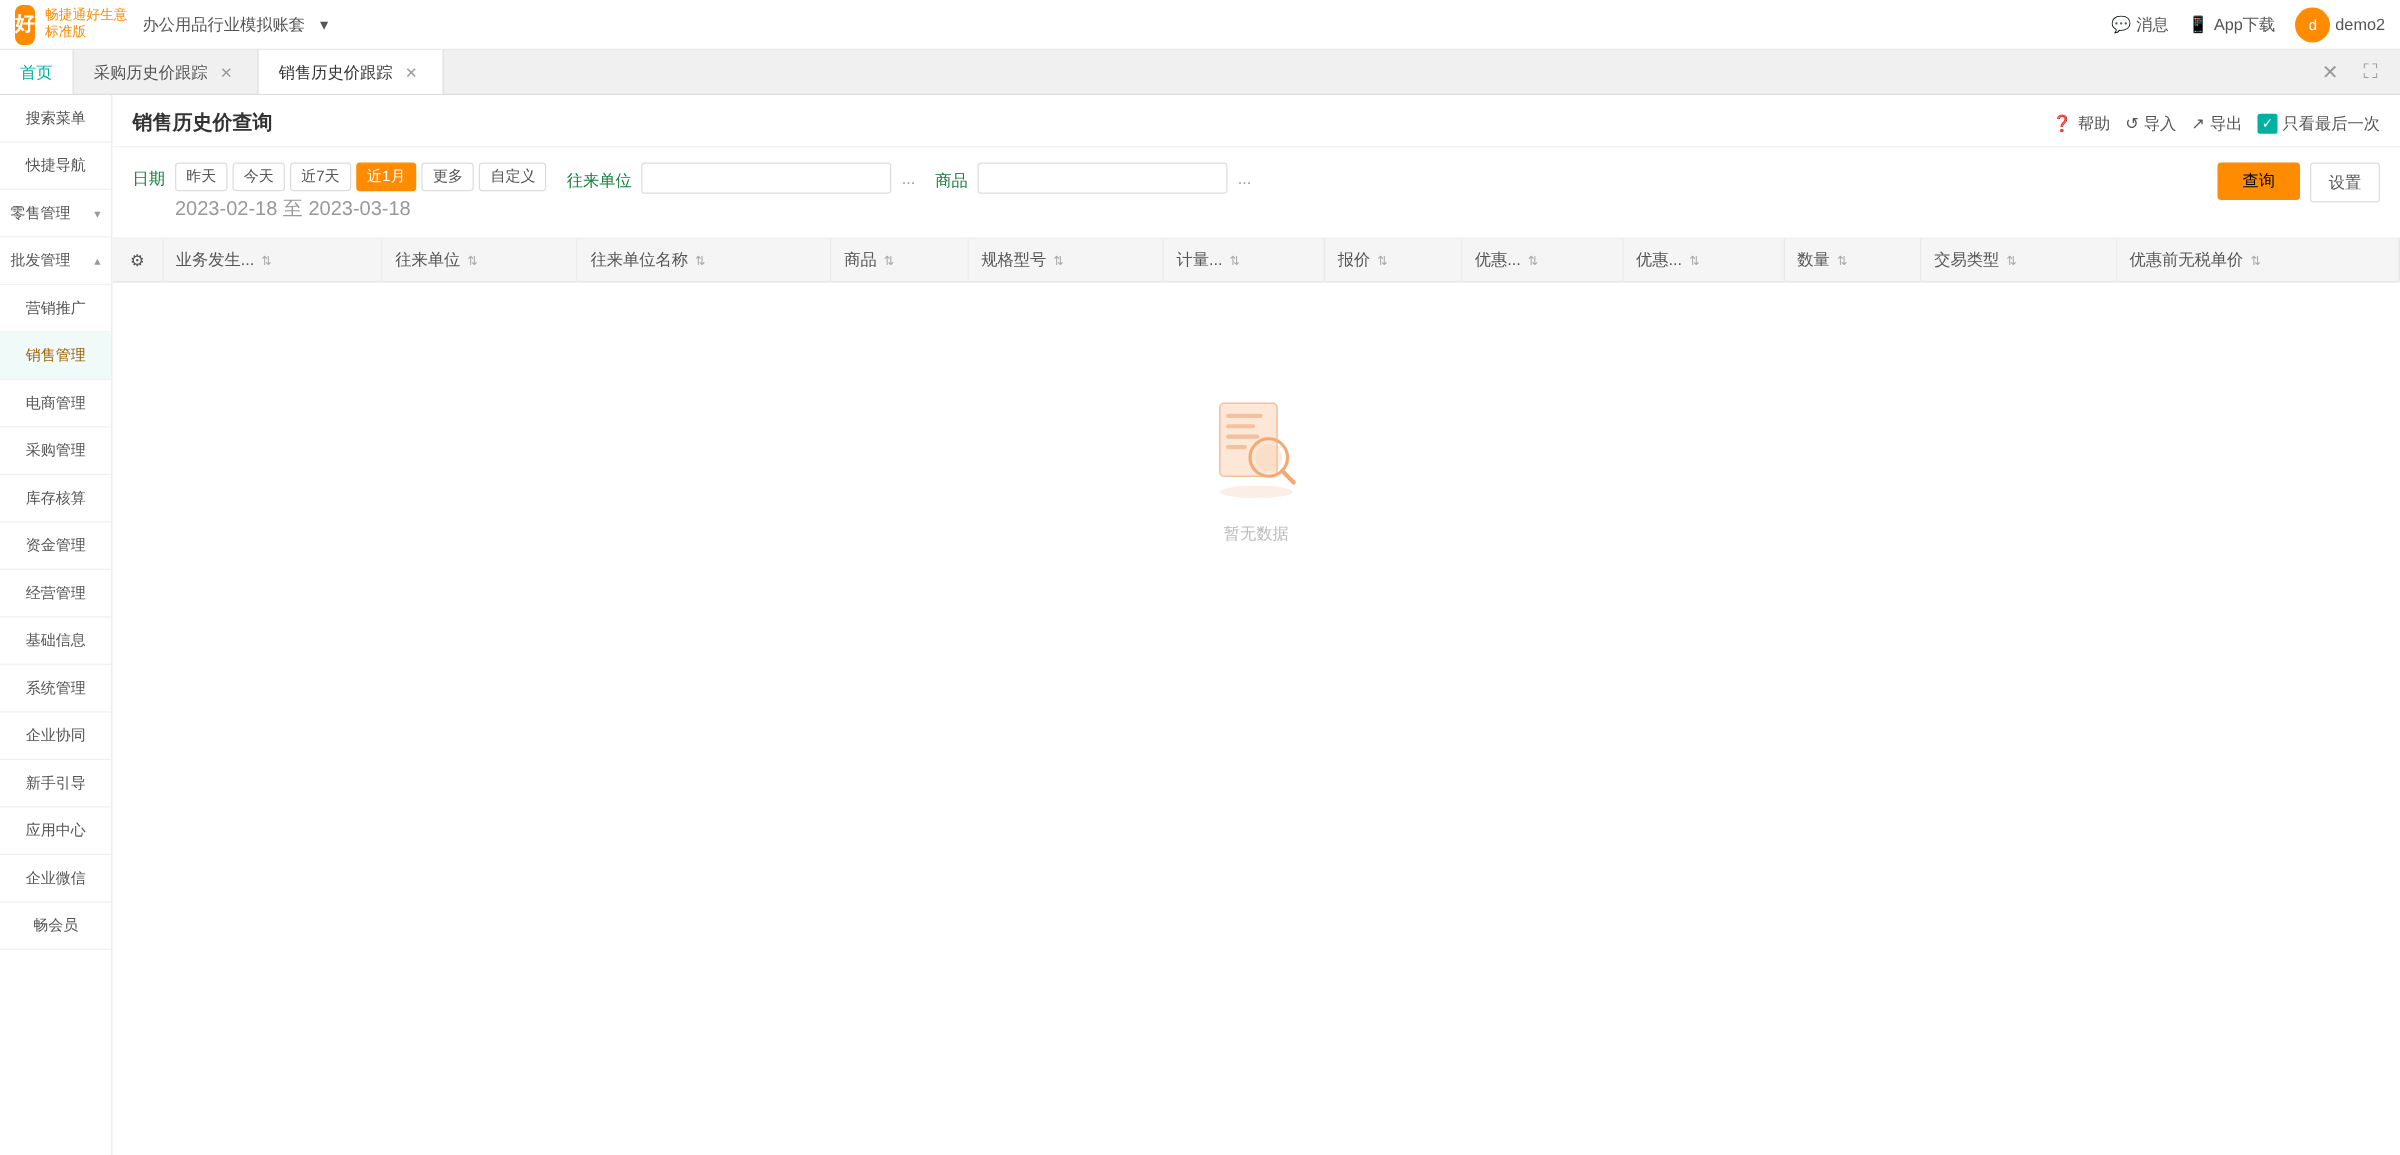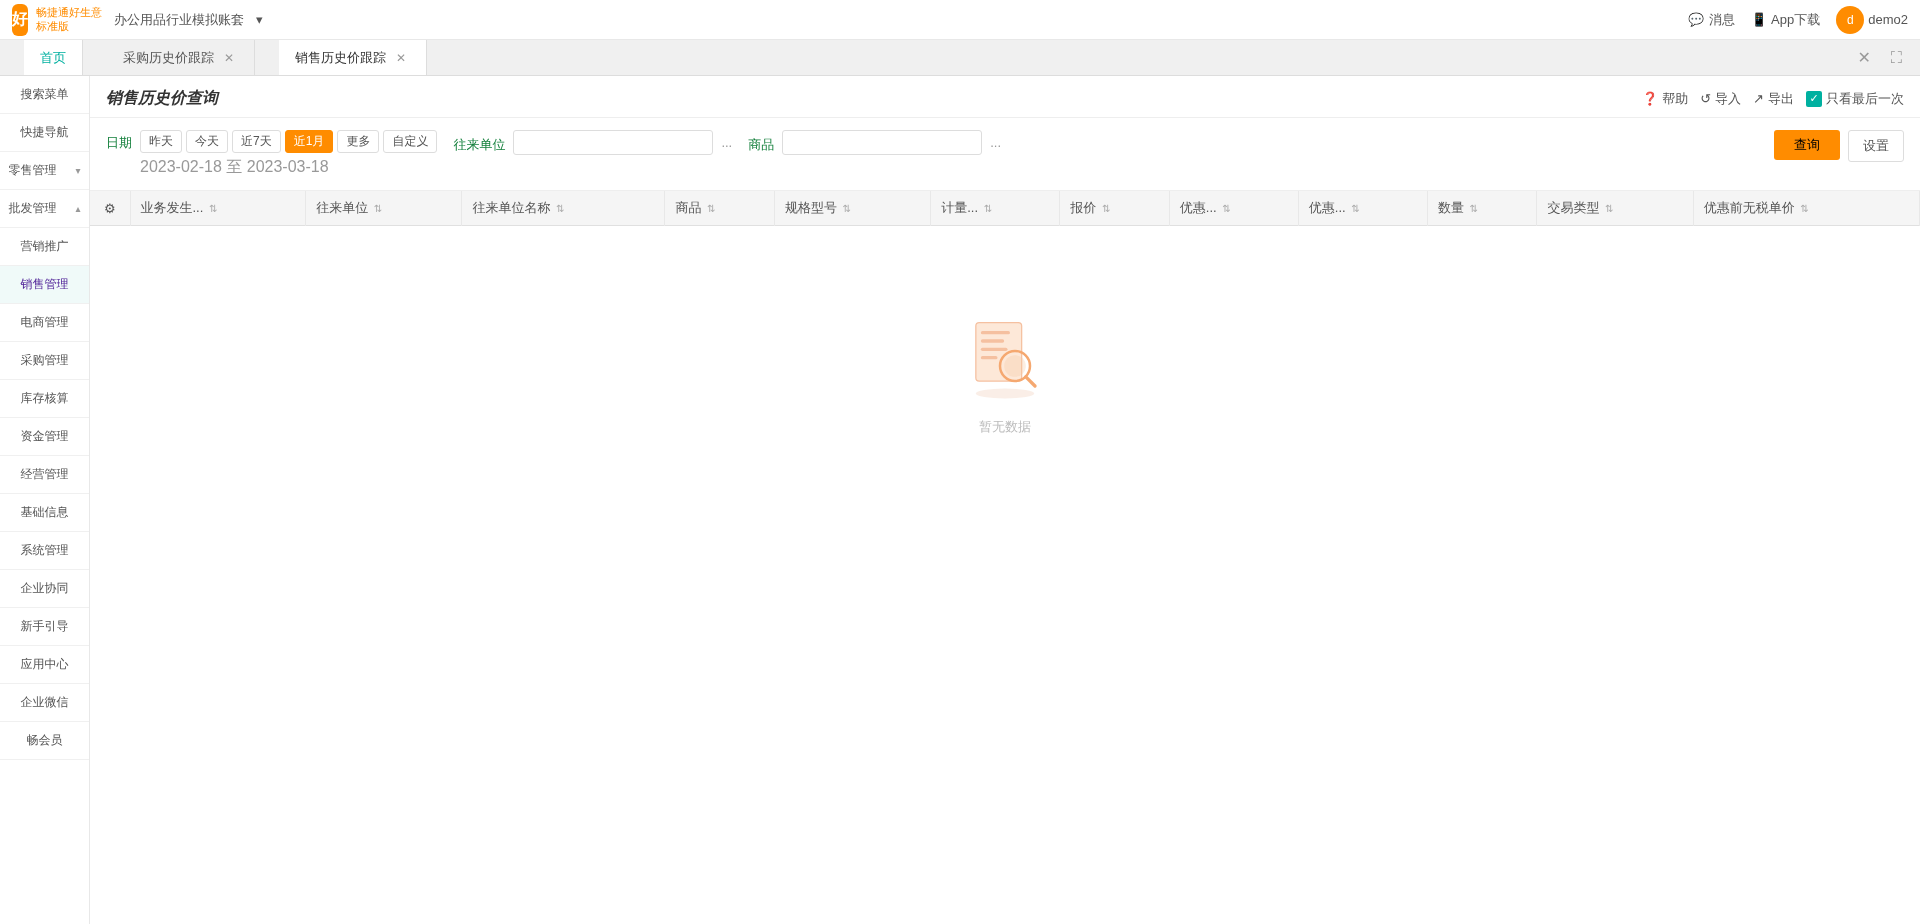--- a/index.html
+++ b/index.html
@@ -92,21 +92,20 @@
     .tab {
       display: flex;
       align-items: center;
       padding: 0 16px;
       gap: 6px;
       font-size: 13px;
       cursor: pointer;
       color: #555;
       border-right: 1px solid #ddd;
       white-space: nowrap;
-      margin-left: 24px;
     }
     .tab.home {
       background: #fff;
       color: #00b0a0;
       font-weight: 500;
     }
     .tab.active {
       background: #fff;
       color: #333;
     }
@@ -151,21 +150,21 @@
       display: flex;
       flex-direction: column;
       align-items: center;
       padding: 10px 4px;
       cursor: pointer;
       font-size: 12px;
       color: #555;
       border-bottom: 1px solid #f0f0f0;
       gap: 2px;
     }
-    .sidebar-item.active { color: #4c1d95; background: #f0faf9; }
+    .sidebar-item.active { color: #a16207; background: #f0faf9; }
     .sidebar-item .item-label {
       display: flex;
       align-items: center;
       gap: 19px;
       font-size: 12px;
     }
     .sidebar-item .arrow {
       font-size: 10px;
       color: #999;
     }
@@ -193,21 +192,20 @@
       padding: 12px 16px 8px 16px;
       border-bottom: 1px solid #eee;
       display: flex;
       align-items: center;
       justify-content: space-between;
     }
     .page-title {
       font-size: 16px;
       font-weight: 600;
       color: #333;
-      font-style: italic;
     }
     .page-header-actions {
       display: flex;
       align-items: center;
       gap: 12px;
       font-size: 13px;
       color: #555;
     }
     .page-header-actions span {
       display: flex;

